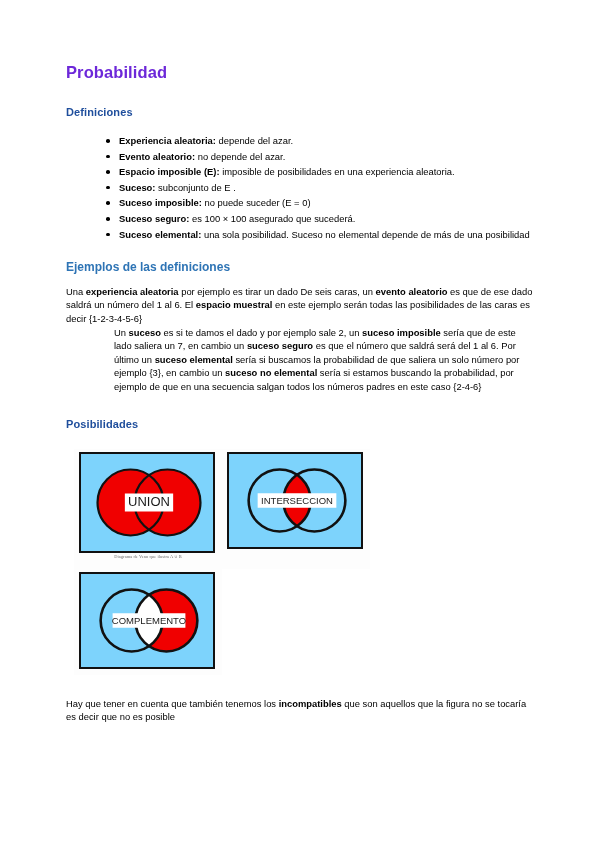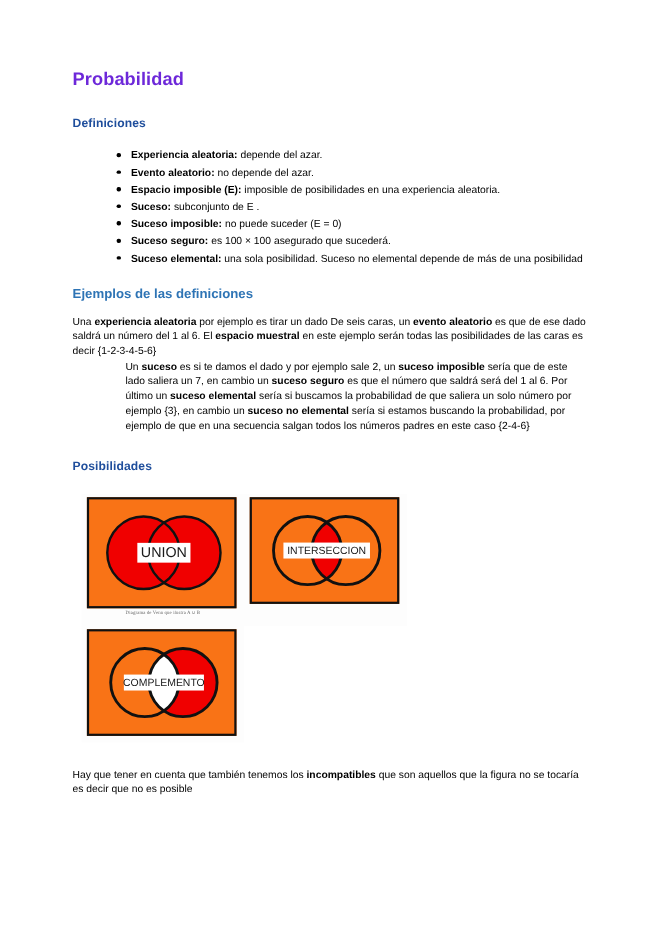--- a/index.html
+++ b/index.html
@@ -107,21 +107,21 @@
   .fig-cell {
     position: relative;
     box-sizing: border-box;
     padding: 3px 5px 0 5px;
     background: #fdfdfd;
   }
   .fig-box {
     position: relative;
     box-sizing: border-box;
     border: 2.2px solid #111;
-    background: #f97316;
+    background: #7dd3fc;
     width: 136px;
     height: 101px;
     overflow: hidden;
   }
   .fig-cell.row2 .fig-box { height: 97px; }
 
   .venn-svg { display: block; width: 136px; height: 100%; }
 
   .fig-caption {
     position: absolute;

